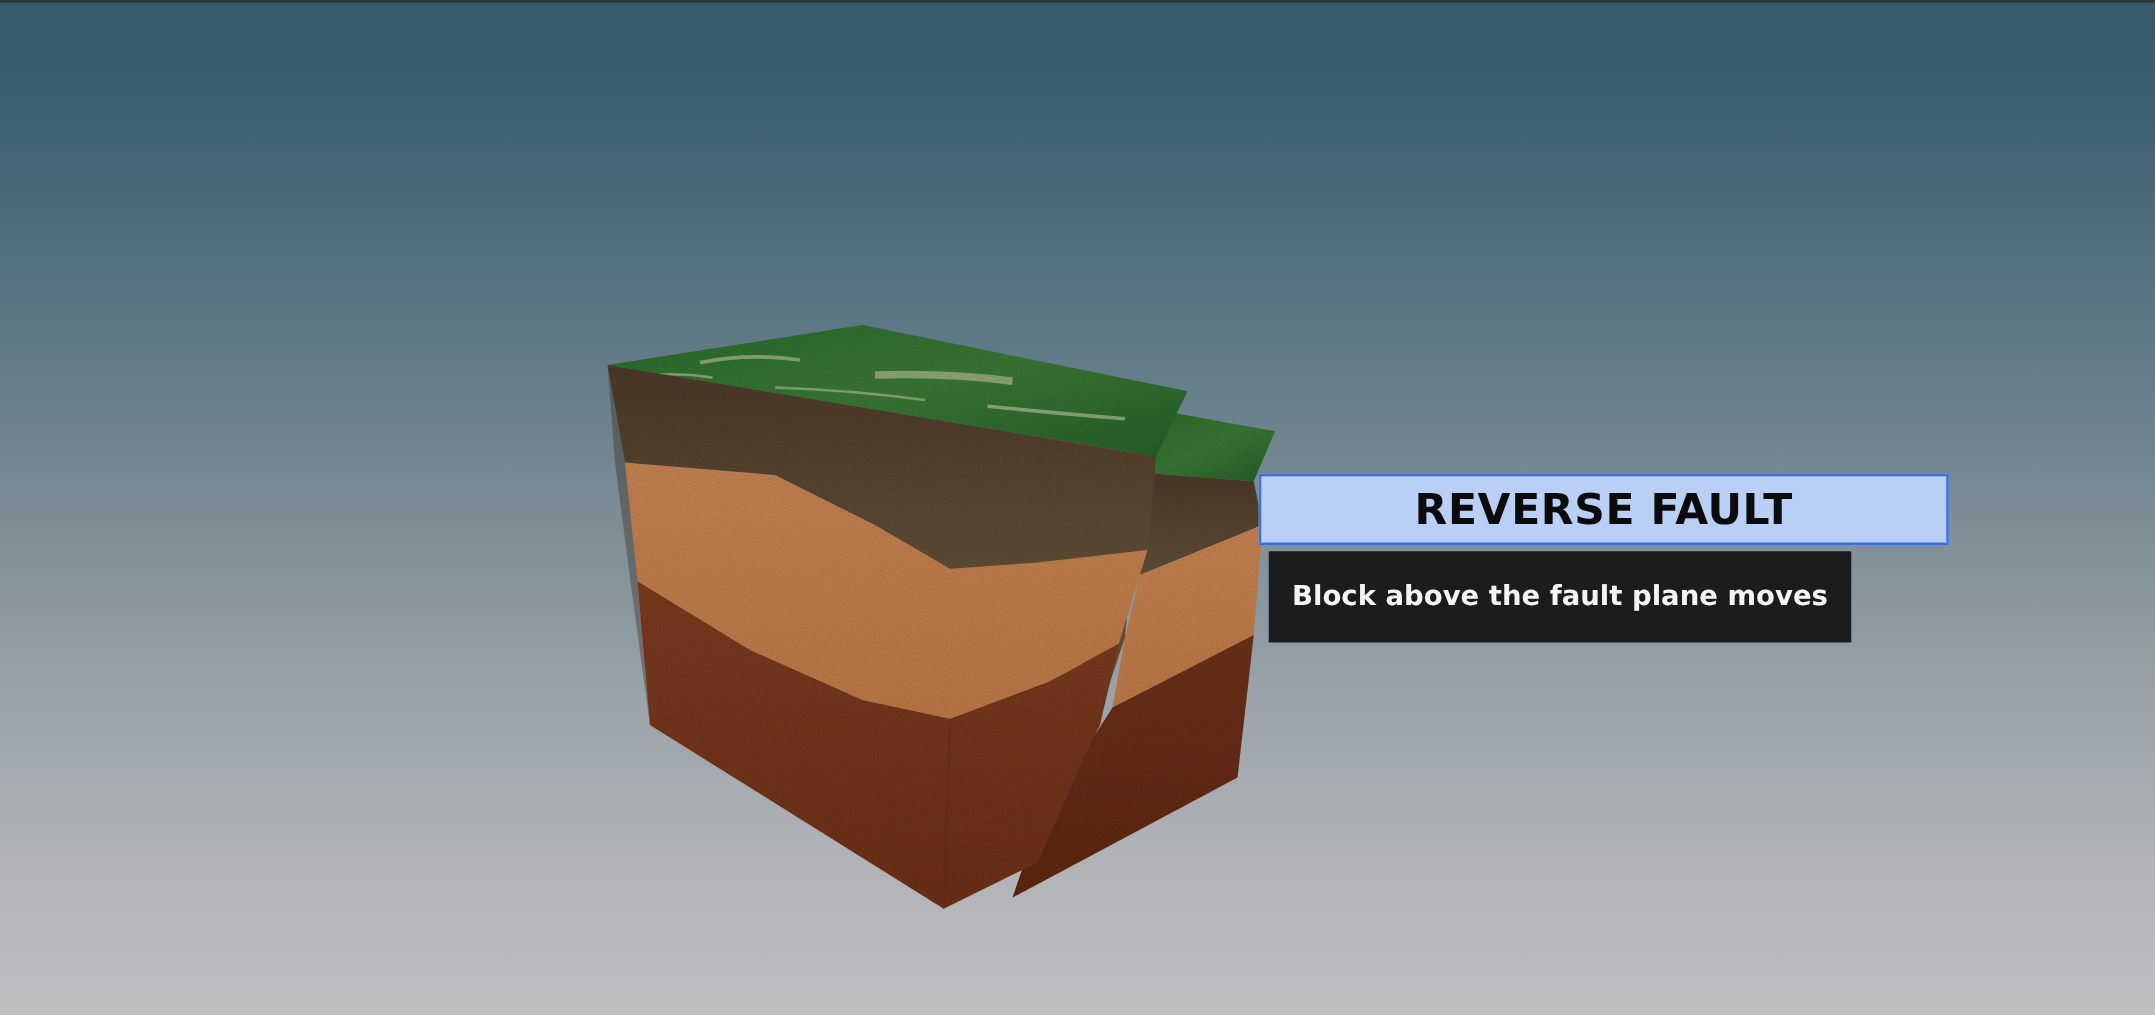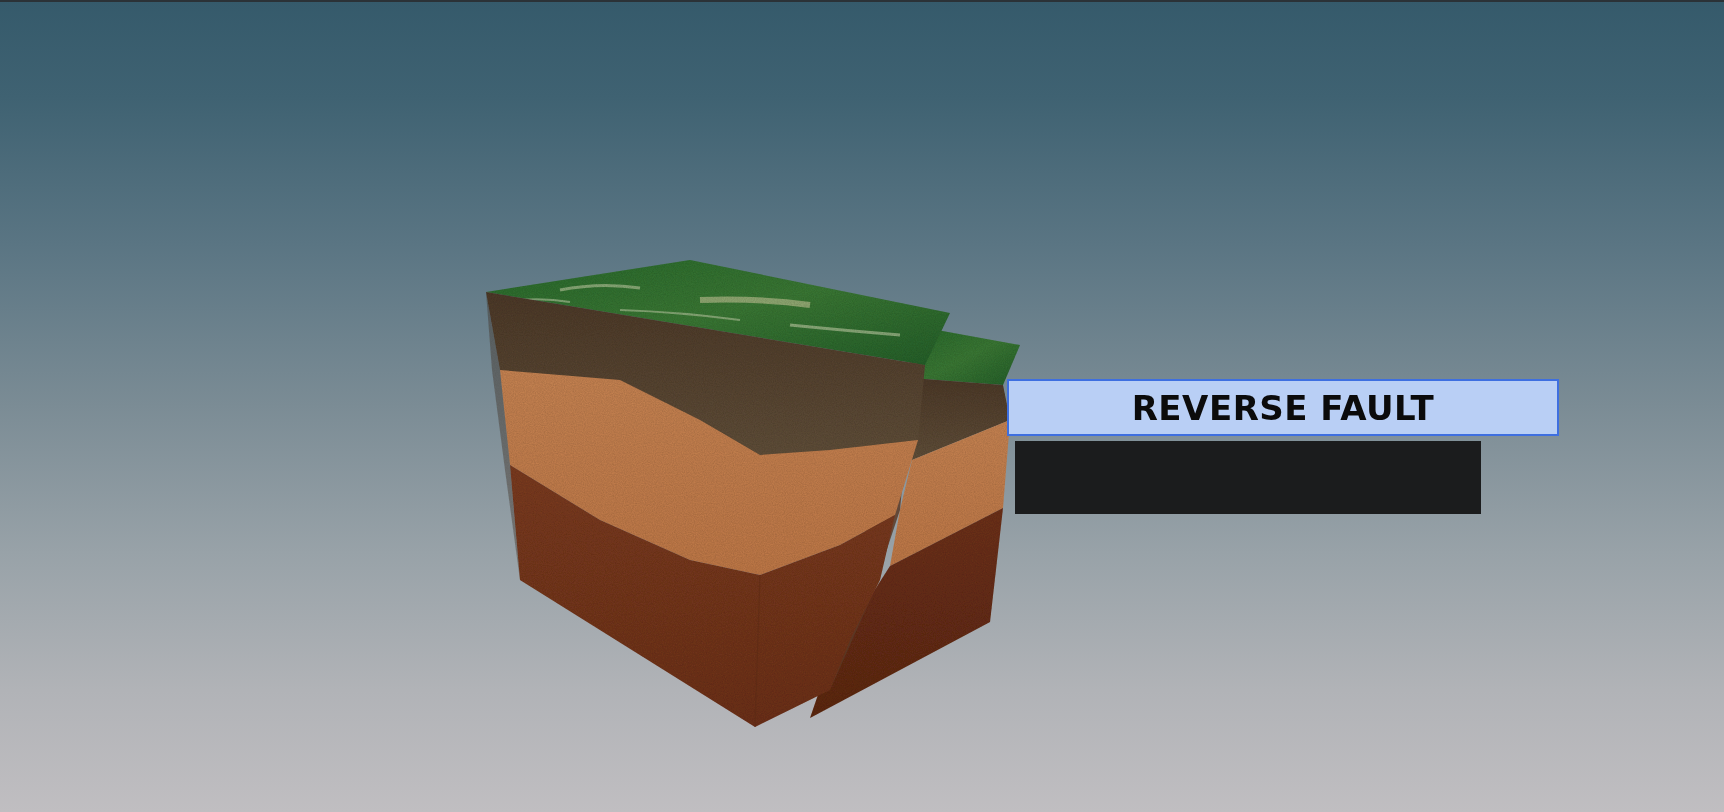--- a/index.html
+++ b/index.html
@@ -136,13 +136,14 @@
 
     <polygon points="486,292 500,370 510,465 520,580 505,470 492,370" fill="#3e2e22" opacity="0.35"></polygon>
   </g>
 
   <line x1="755" y1="727" x2="760" y2="575" stroke="#5a2a14" stroke-width="1.2" opacity="0.5"></line>
 </svg>
 
 <div class="label-title" style="background:#b9cff5;">REVERSE FAULT</div>
 
 <div class="label-desc" style="background:#1b1c1d;">
+  <span>Block above the fault plane moves</span>
 </div>
 
 </body></html>

